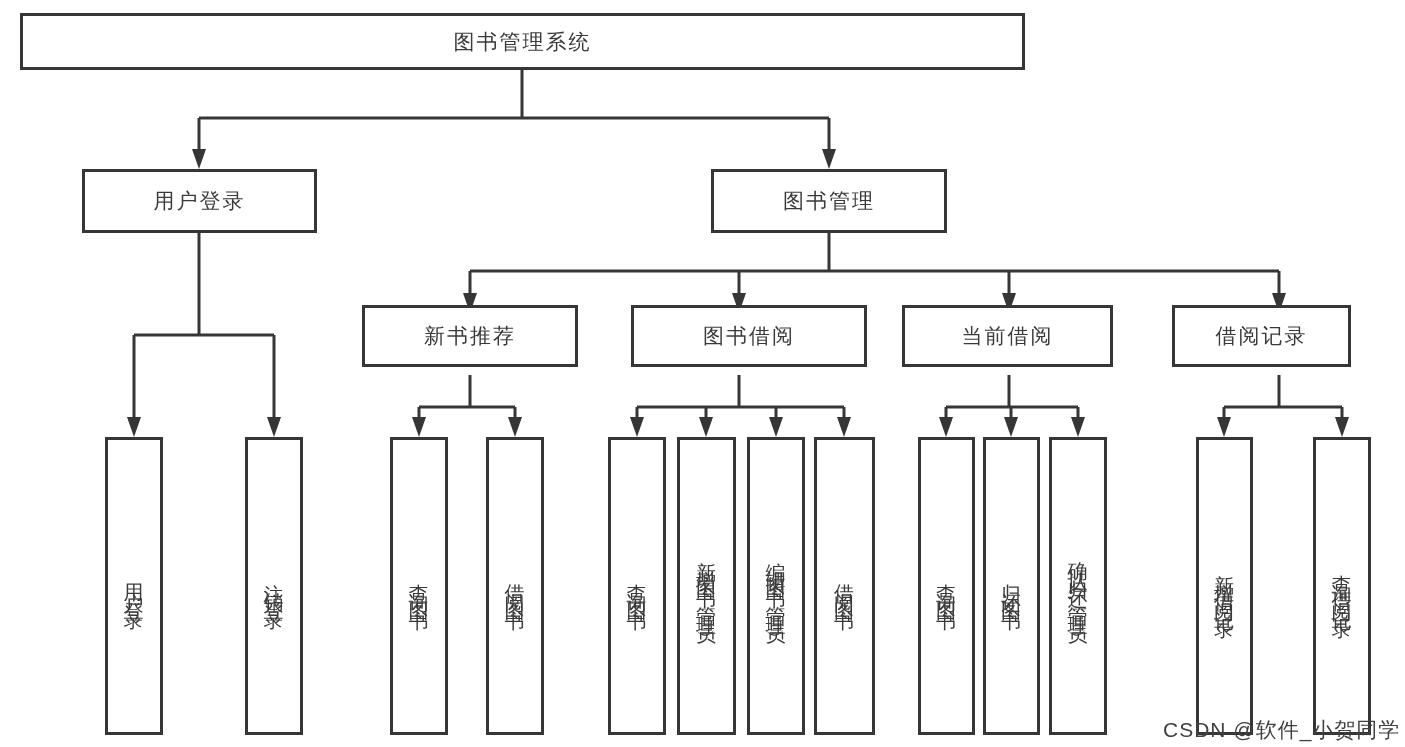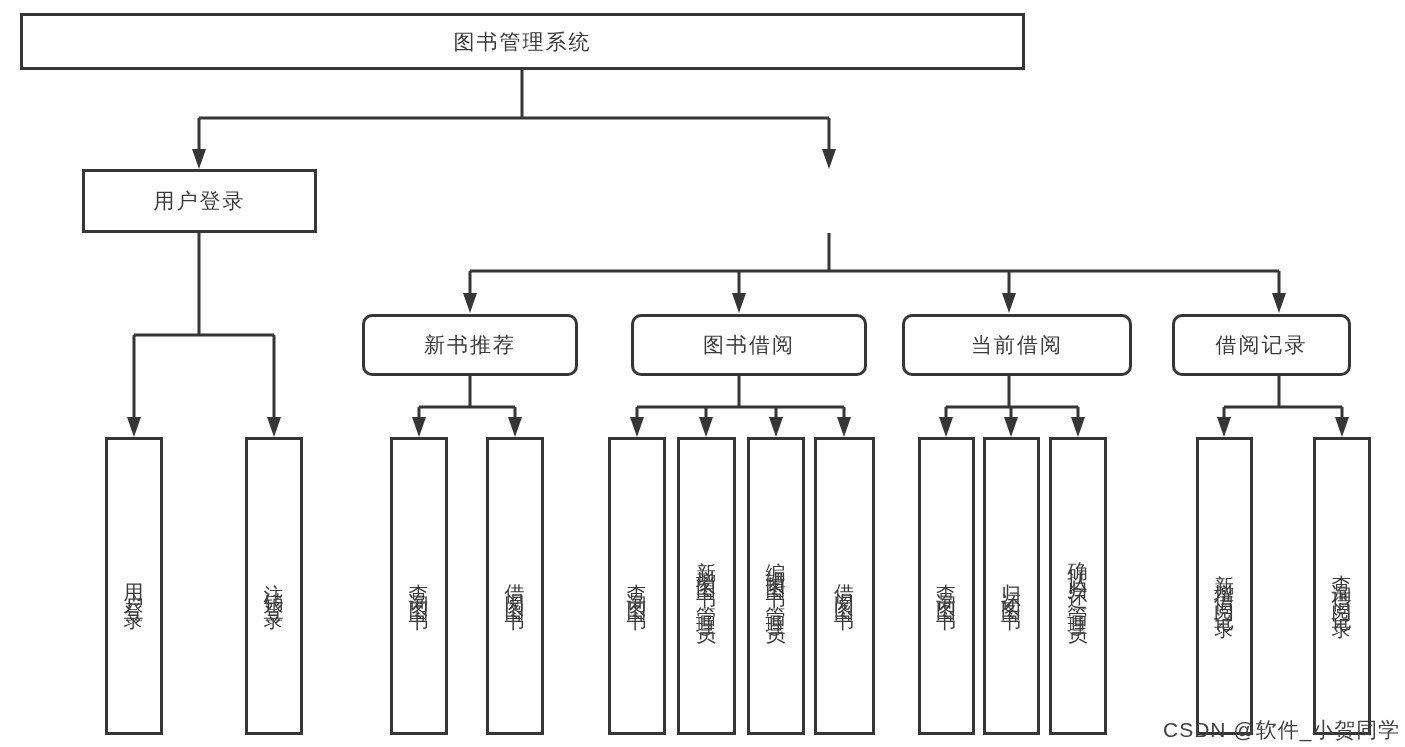--- a/index.html
+++ b/index.html
@@ -24,21 +24,21 @@
   }
   .leaf{top:437px;height:298px;}
   .vtext{
     writing-mode:vertical-rl;
     text-orientation:mixed;
     font-size:20px;color:#3a3a3a;
     letter-spacing:9px;
     line-height:1;
   }
   .lvl2{top:169px;height:64px;}
-  .lvl3{top:314px;height:62px;border-radius:10px;}
+  .lvl3{top:305px;height:62px;}
   #watermark{
     position:absolute;left:1163px;top:716px;
     font-size:21px;color:#404040;letter-spacing:1px;
     white-space:nowrap;z-index:5;
   }
 </style>
 </head>
 <body>
 
 <div id="canvas">
@@ -83,28 +83,31 @@
     </g>
   </svg>
 
   <div class="node" style="left:20px;top:13px;width:1005px;height:57px">
     <span class="htext">图书管理系统</span>
   </div>
 
   <div class="node lvl2" style="left:82px;width:235px">
     <span class="htext">用户登录</span>
   </div>
+  <div class="node lvl2" style="left:711px;width:236px">
+    <span class="htext">图书管理</span>
+  </div>
 
   <div class="node lvl3" style="left:362px;width:216px">
     <span class="htext">新书推荐</span>
   </div>
   <div class="node lvl3" style="left:631px;width:236px">
     <span class="htext">图书借阅</span>
   </div>
-  <div class="node lvl3" style="left:902px;width:230px">
+  <div class="node lvl3" style="left:902px;width:211px">
     <span class="htext">当前借阅</span>
   </div>
   <div class="node lvl3" style="left:1172px;width:179px">
     <span class="htext">借阅记录</span>
   </div>
 
   <div class="node leaf" style="left:105px;width:58px">
     <span class="vtext">用户登录</span>
   </div>
   <div class="node leaf" style="left:245px;width:58px">

